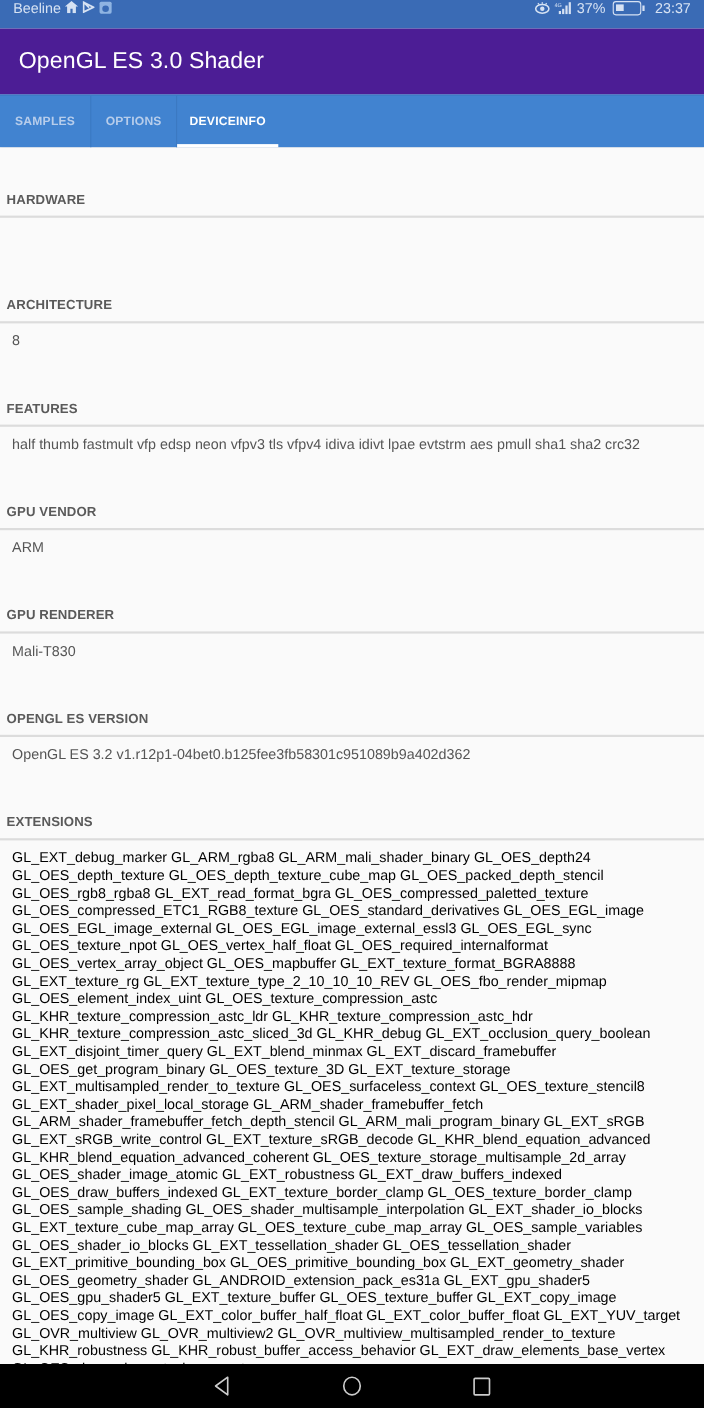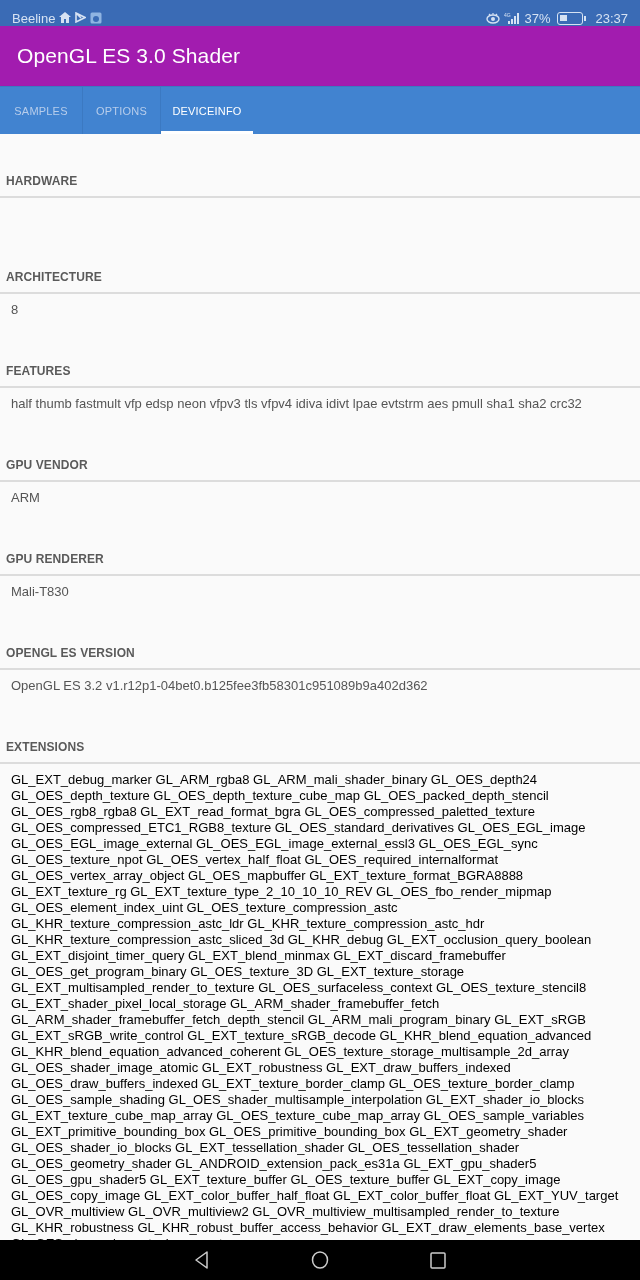--- a/index.html
+++ b/index.html
@@ -2,45 +2,45 @@
 <html><head>
 <meta charset="utf-8">
 <style>
   * { box-sizing: border-box; margin: 0; padding: 0; }
   html, body { width: 640px; height: 1280px; overflow: hidden; background: #fafafa; }
   body { font-family: "Liberation Sans", "DejaVu Sans", sans-serif; position: relative; }
 
   .status-bar {
     position: absolute; top: 0; left: 0; width: 640px; height: 26px;
     background: #3a6bb5; color: #d6e2f3; font-size: 13px;
-    display: flex; align-items: flex-end; justify-content: space-between; padding: 0 12px;
+    display: flex; align-items: flex-start; justify-content: space-between; padding: 0 12px;
   }
   .status-left, .status-right { display: flex; align-items: center; gap: 4px; }
   .sb-icon { display: inline-block; font-size: 12px; line-height: 1; color: #d6e2f3; }
   .battery {
     display: inline-block; width: 26px; height: 13px; border: 1.5px solid #d6e2f3; border-radius: 3px;
     position: relative; margin-left: 3px;
   }
   .battery::before { content: ""; position: absolute; left: 2px; top: 2px; width: 7px; height: 6px; background: #d6e2f3; }
   .battery::after { content: ""; position: absolute; right: -4px; top: 3px; width: 2px; height: 5px; background: #d6e2f3; }
 
   .app-bar {
     position: absolute; top: 26px; left: 0; width: 640px; height: 60px;
-    background: #a21caf; color: #ffffff; display: flex; align-items: center; padding-left: 17px;
+    background: #4c1d95; color: #ffffff; display: flex; align-items: center; padding-left: 17px;
   }
   .app-title { font-size: 21px; font-weight: normal; letter-spacing: 0.1px; }
 
   .tab-bar {
     position: absolute; top: 86px; left: 0; width: 640px; height: 48px;
     background: #4183d0; display: flex; border-top: 1px solid #3b79c2;
     box-shadow: 0 2px 3px rgba(0,0,0,0.18);
   }
   .tab {
     height: 100%; display: flex; align-items: center; justify-content: center;
-    font-size: 11px; font-weight: normal; color: #b7cdeb; letter-spacing: 0.2px; position: relative;
+    font-size: 11px; font-weight: bold; color: #b7cdeb; letter-spacing: 0.2px; position: relative;
     cursor: pointer;
   }
   .tab.active { color: #ffffff; }
   .tab.active::after {
     content: ""; position: absolute; left: 0; right: 0; bottom: 0; height: 3px; background: #ffffff;
   }
   .tab-sep { width: 1px; height: 48px; background: #3b79c2; }
 
   .content { position: absolute; top: 134px; left: 0; width: 640px; height: 1106px; background: #fafafa; }
   .section-header {
@@ -163,22 +163,22 @@
     <div class="ext-line">GL_OES_get_program_binary GL_OES_texture_3D GL_EXT_texture_storage</div>
     <div class="ext-line">GL_EXT_multisampled_render_to_texture GL_OES_surfaceless_context GL_OES_texture_stencil8</div>
     <div class="ext-line">GL_EXT_shader_pixel_local_storage GL_ARM_shader_framebuffer_fetch</div>
     <div class="ext-line">GL_ARM_shader_framebuffer_fetch_depth_stencil GL_ARM_mali_program_binary GL_EXT_sRGB</div>
     <div class="ext-line">GL_EXT_sRGB_write_control GL_EXT_texture_sRGB_decode GL_KHR_blend_equation_advanced</div>
     <div class="ext-line">GL_KHR_blend_equation_advanced_coherent GL_OES_texture_storage_multisample_2d_array</div>
     <div class="ext-line">GL_OES_shader_image_atomic GL_EXT_robustness GL_EXT_draw_buffers_indexed</div>
     <div class="ext-line">GL_OES_draw_buffers_indexed GL_EXT_texture_border_clamp GL_OES_texture_border_clamp</div>
     <div class="ext-line">GL_OES_sample_shading GL_OES_shader_multisample_interpolation GL_EXT_shader_io_blocks</div>
     <div class="ext-line">GL_EXT_texture_cube_map_array GL_OES_texture_cube_map_array GL_OES_sample_variables</div>
+    <div class="ext-line">GL_OES_shader_io_blocks GL_EXT_tessellation_shader GL_OES_tessellation_shader</div>
     <div class="ext-line">GL_EXT_primitive_bounding_box GL_OES_primitive_bounding_box GL_EXT_geometry_shader</div>
-    <div class="ext-line">GL_OES_shader_io_blocks GL_EXT_tessellation_shader GL_OES_tessellation_shader</div>
     <div class="ext-line">GL_OES_geometry_shader GL_ANDROID_extension_pack_es31a GL_EXT_gpu_shader5</div>
     <div class="ext-line">GL_OES_gpu_shader5 GL_EXT_texture_buffer GL_OES_texture_buffer GL_EXT_copy_image</div>
     <div class="ext-line">GL_OES_copy_image GL_EXT_color_buffer_half_float GL_EXT_color_buffer_float GL_EXT_YUV_target</div>
     <div class="ext-line">GL_OVR_multiview GL_OVR_multiview2 GL_OVR_multiview_multisampled_render_to_texture</div>
     <div class="ext-line">GL_KHR_robustness GL_KHR_robust_buffer_access_behavior GL_EXT_draw_elements_base_vertex</div>
     <div class="ext-line">GL_OES_draw_elements_base_vertex</div>
   </div>
 </div>
 
 <div class="nav-bar">

